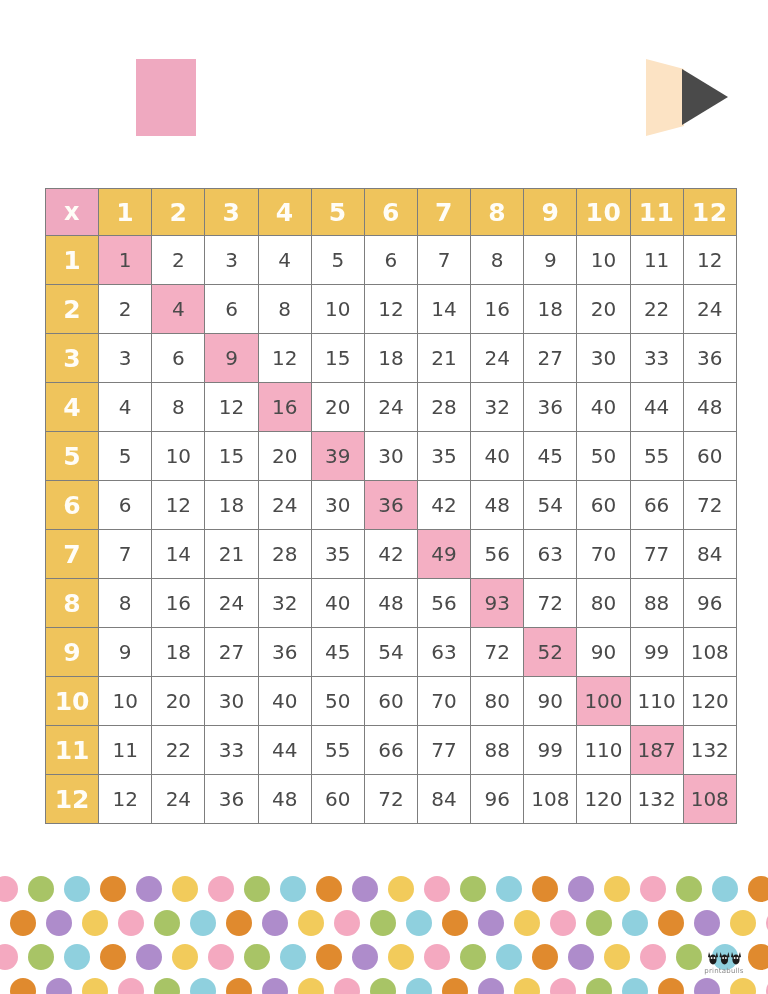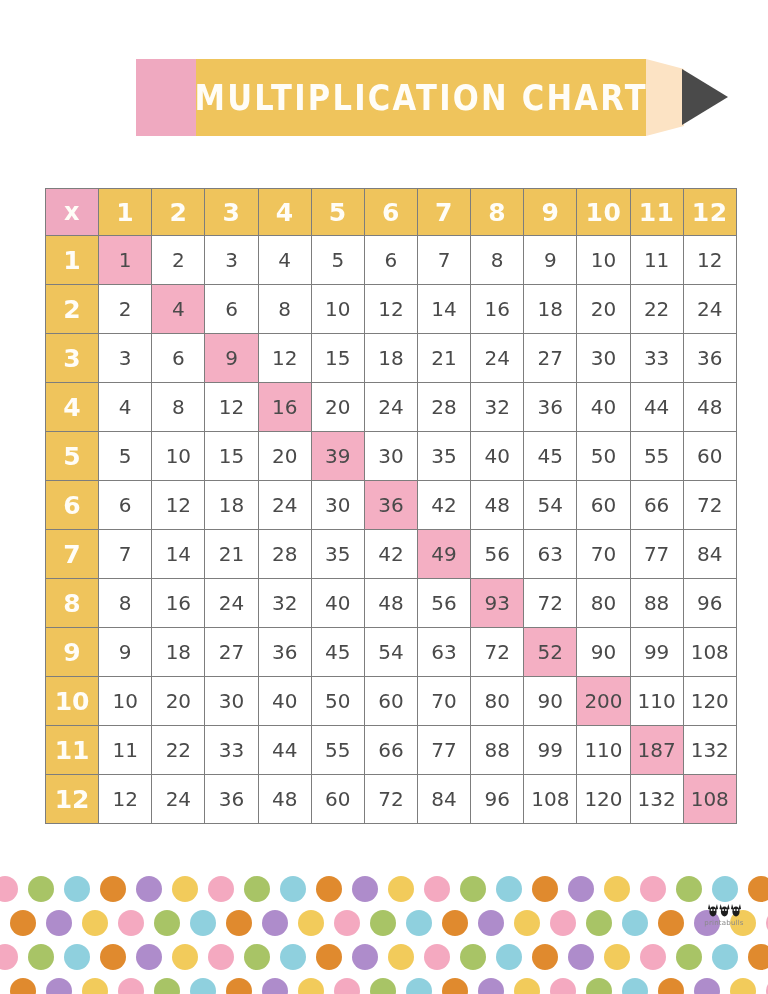--- a/index.html
+++ b/index.html
@@ -134,21 +134,21 @@
     position: absolute;
     width: 26px;
     height: 26px;
     border-radius: 50%;
   }
 
   
   .logo {
     position: absolute;
     left: 697px;
-    top: 902px;
+    top: 950px;
     width: 54px;
     height: 30px;
     text-align: center;
   }
   .logo-mark {
     display: block;
     height: 17px;
     line-height: 17px;
   }
   .logo-text {
@@ -158,23 +158,20 @@
     color: #8A8A8A;
     letter-spacing: 0.2px;
     line-height: 9px;
   }
 </style>
 </head>
 <body>
 
 <div class="pencil-banner">
   <div class="pencil-eraser"></div>
-  <div class="pencil-body">
-    <span class="pencil-title">MULTIPLICATION CHART</span>
-  </div>
   <div class="pencil-wood-shape"></div>
   <div class="pencil-tip"></div>
 </div>
 
 <div class="chart-wrap">
   <table class="mult-table">
     <thead>
       <tr id="head-row">
         <th class="corner-cell">x</th>
       <th>1</th>
@@ -331,21 +328,21 @@
           <th class="row-head">10</th>
           <td>10</td>
           <td>20</td>
           <td>30</td>
           <td>40</td>
           <td>50</td>
           <td>60</td>
           <td>70</td>
           <td>80</td>
           <td>90</td>
-          <td class="diag">200</td>
+          <td class="diag">100</td>
           <td>110</td>
           <td>120</td>
         </tr>
         <tr>
           <th class="row-head">11</th>
           <td>11</td>
           <td>22</td>
           <td>33</td>
           <td>44</td>
           <td>55</td>

